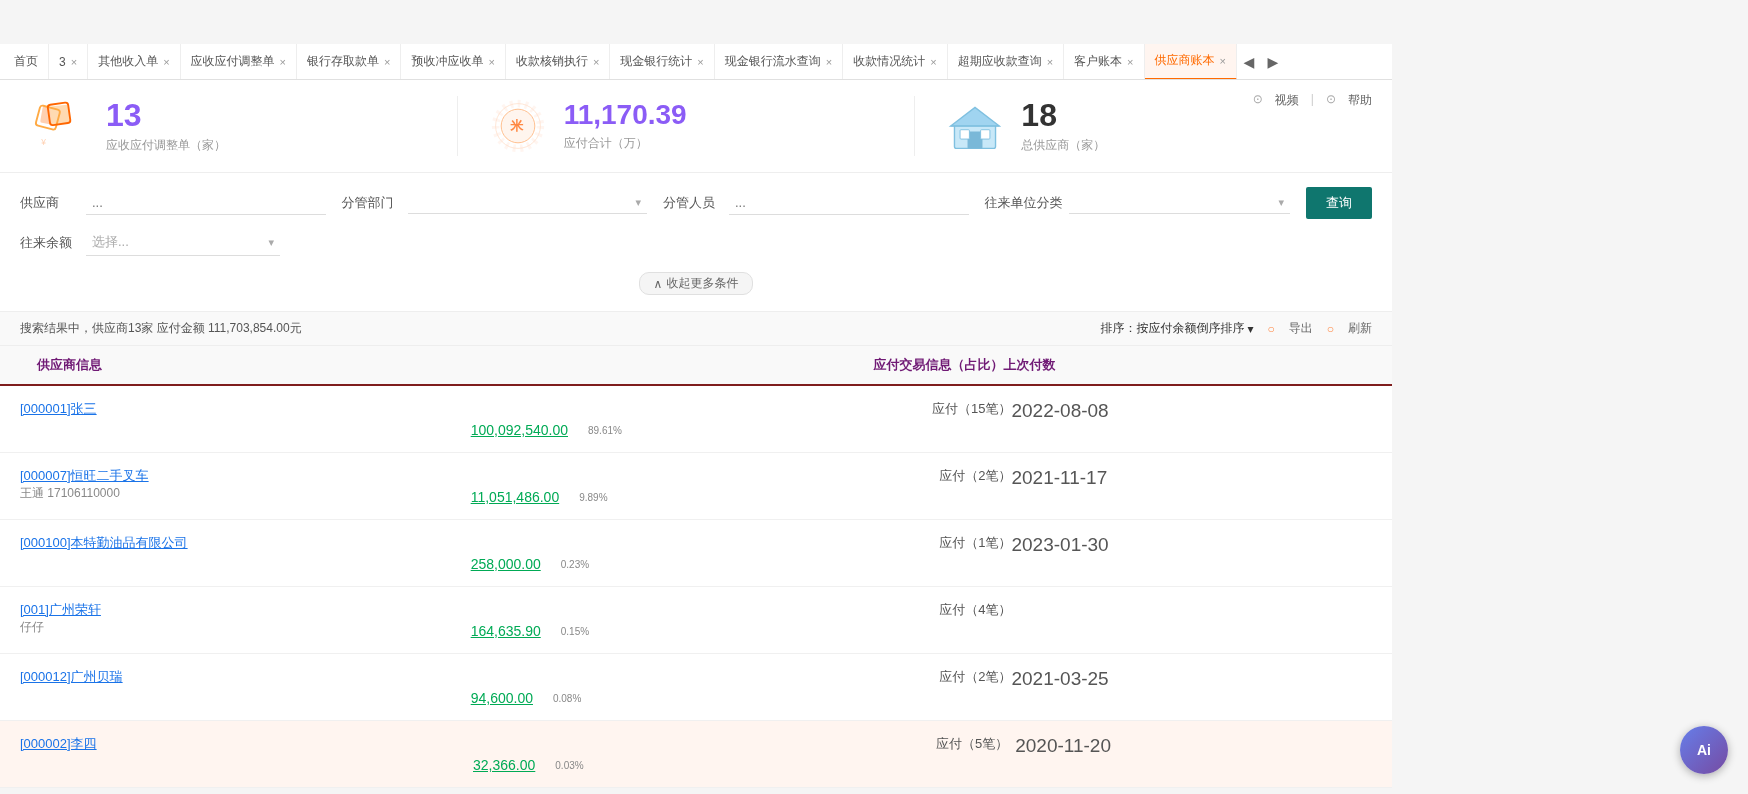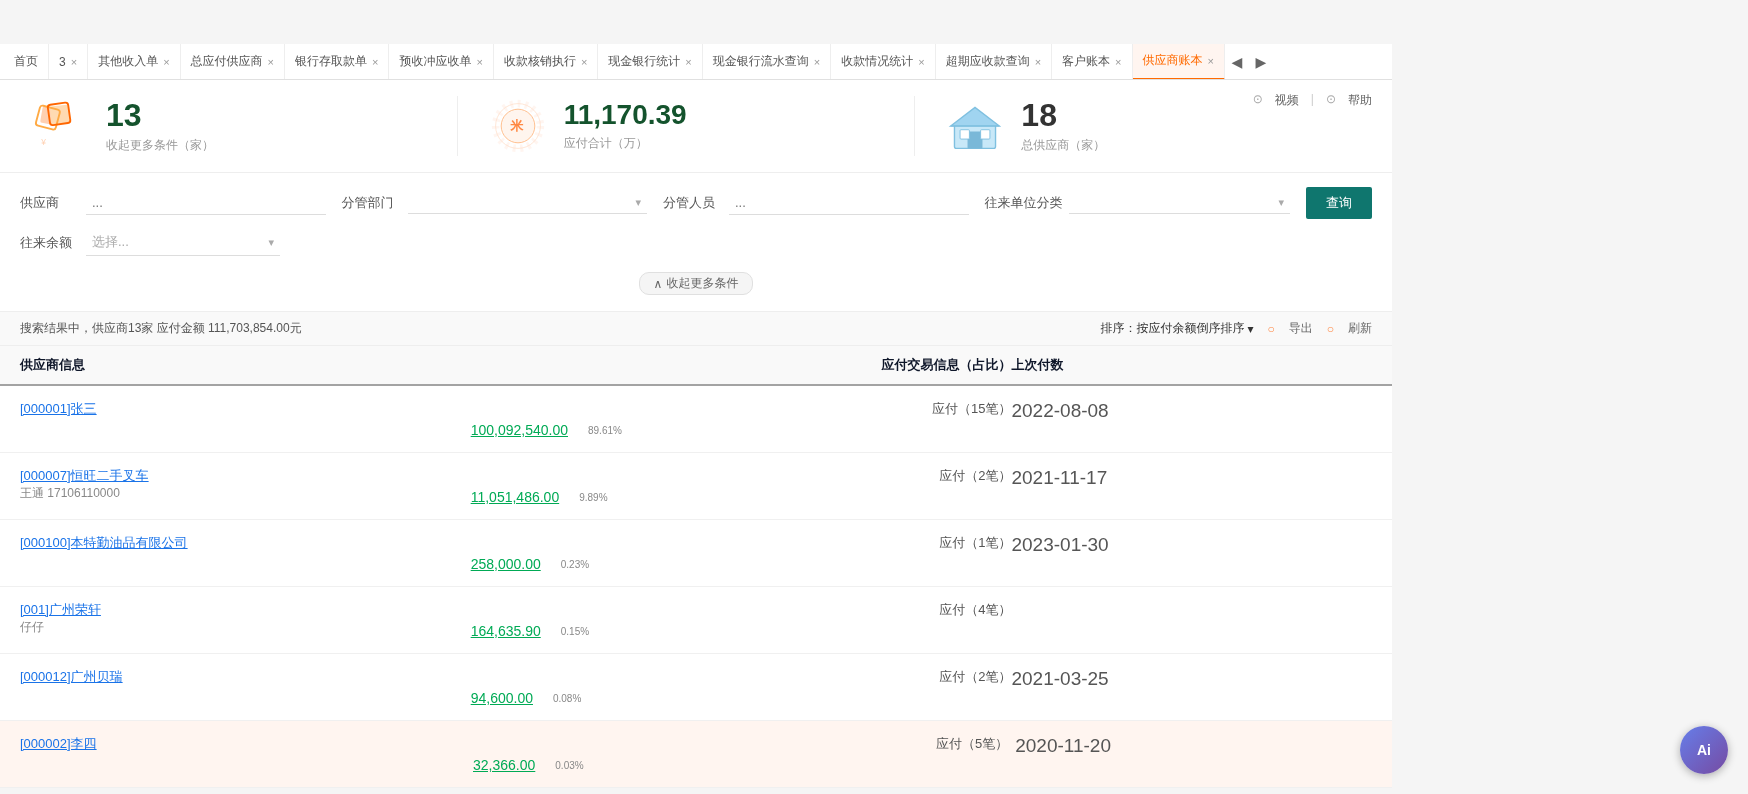--- a/index.html
+++ b/index.html
@@ -53,21 +53,21 @@
       width: 60px;
       height: 60px;
       margin-right: 16px;
       flex-shrink: 0;
       display: flex;
       align-items: center;
       justify-content: center;
     }
     .summary-icon svg { width: 56px; height: 56px; }
     .summary-text { display: flex; flex-direction: column; }
-    .summary-number { font-size: 32px; font-weight: bold; color: #14532d; line-height: 1.1; }
+    .summary-number { font-size: 32px; font-weight: bold; color: #8b5cf6; line-height: 1.1; }
     .summary-label { font-size: 12px; color: #999; margin-top: 4px; }
     .summary-actions {
       position: absolute;
       right: 20px;
       top: 12px;
       display: flex;
       gap: 12px;
       font-size: 12px;
       color: #666;
     }
@@ -161,25 +161,25 @@
     }
 
     
     .data-table {
       background: #fff;
       margin: 0;
       width: 100%;
     }
     .table-header {
       display: flex;
-      padding: 10px 20px;
+      padding: 10px 37px;
       background: #f9f9f9;
-      border-bottom: 2px solid #a3a3a3;
+      border-bottom: 2px solid #7f1d1d;
       font-size: 13px;
-      color: #0f172a;
+      color: #701a75;
       font-weight: bold;
     }
     .col-supplier { flex: 2.5; }
     .col-transaction { flex: 3; text-align: right; }
     .col-lastpay { flex: 2; }
 
     .table-row {
       display: flex;
       padding: 14px 20px;
       border-bottom: 1px solid #f0f0f0;
@@ -220,21 +220,21 @@
     </div>
     <div class="nav-tab">
       <span>3</span>
       <span class="close-btn">×</span>
     </div>
     <div class="nav-tab">
       <span>其他收入单</span>
       <span class="close-btn">×</span>
     </div>
     <div class="nav-tab">
-      <span>总应付供应商</span>
+      <span>应收应付调整单</span>
       <span class="close-btn">×</span>
     </div>
     <div class="nav-tab">
       <span>银行存取款单</span>
       <span class="close-btn">×</span>
     </div>
     <div class="nav-tab">
       <span>预收冲应收单</span>
       <span class="close-btn">×</span>
     </div>
@@ -279,21 +279,21 @@
             <rect x="10" y="10" width="18" height="18" rx="2" fill="#ff6600" transform="rotate(10, 19, 19)"></rect>
             <rect x="20" y="8" width="20" height="20" rx="2" fill="#ff8800" transform="rotate(-5, 30, 18)"></rect>
             <text x="10" y="50" font-size="9" fill="#ff6600" font-family="Arial">¥</text>
           </g>
           <rect x="6" y="10" width="22" height="22" rx="3" fill="none" stroke="#ffaa44" stroke-width="2" transform="rotate(15, 17, 21)"></rect>
           <rect x="18" y="6" width="22" height="22" rx="3" fill="none" stroke="#ff6600" stroke-width="2" transform="rotate(-8, 29, 17)"></rect>
         </svg>
       </div>
       <div class="summary-text">
         <span class="summary-number">13</span>
-        <span class="summary-label">收起更多条件（家）</span>
+        <span class="summary-label">应收应付调整单（家）</span>
       </div>
     </div>
 
     <div class="summary-item">
       <div class="summary-icon">
         <svg viewBox="0 0 60 60" xmlns="http://www.w3.org/2000/svg">
           <circle cx="30" cy="30" r="24" fill="none" stroke="#ffccaa" stroke-width="1" opacity="0.5"></circle>
           <circle cx="30" cy="30" r="18" fill="#fff5ee" stroke="#ffbb88" stroke-width="1"></circle>
           <text x="22" y="34" font-size="14" fill="#ff8844" font-family="Arial" font-weight="bold">米</text>
           <circle cx="30" cy="30" r="24" fill="none" stroke="#ffddcc" stroke-width="8" stroke-dasharray="3 5" opacity="0.3"></circle>

